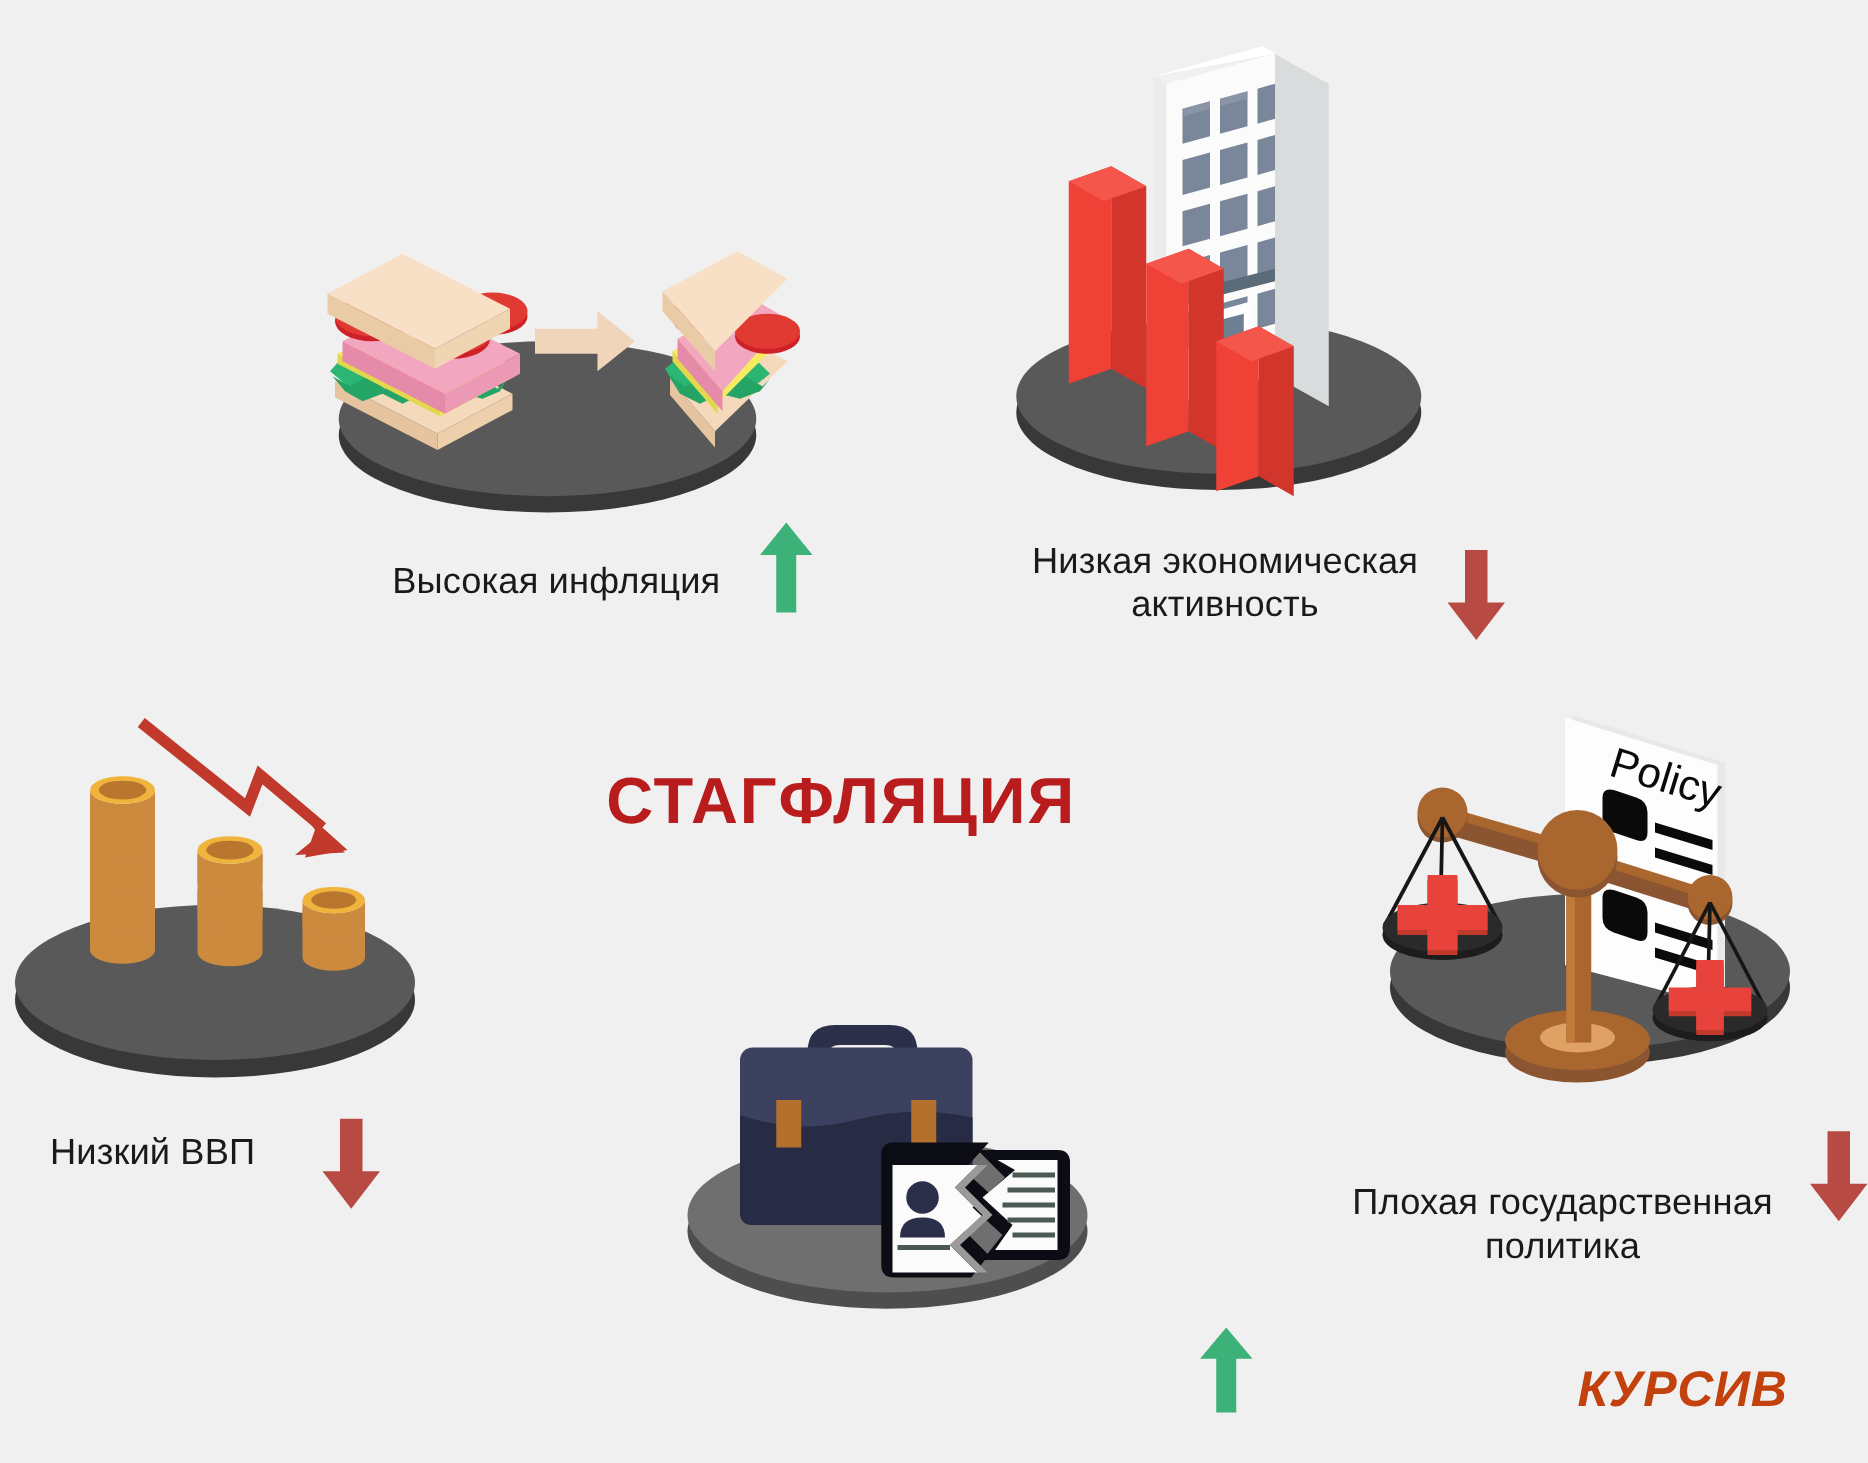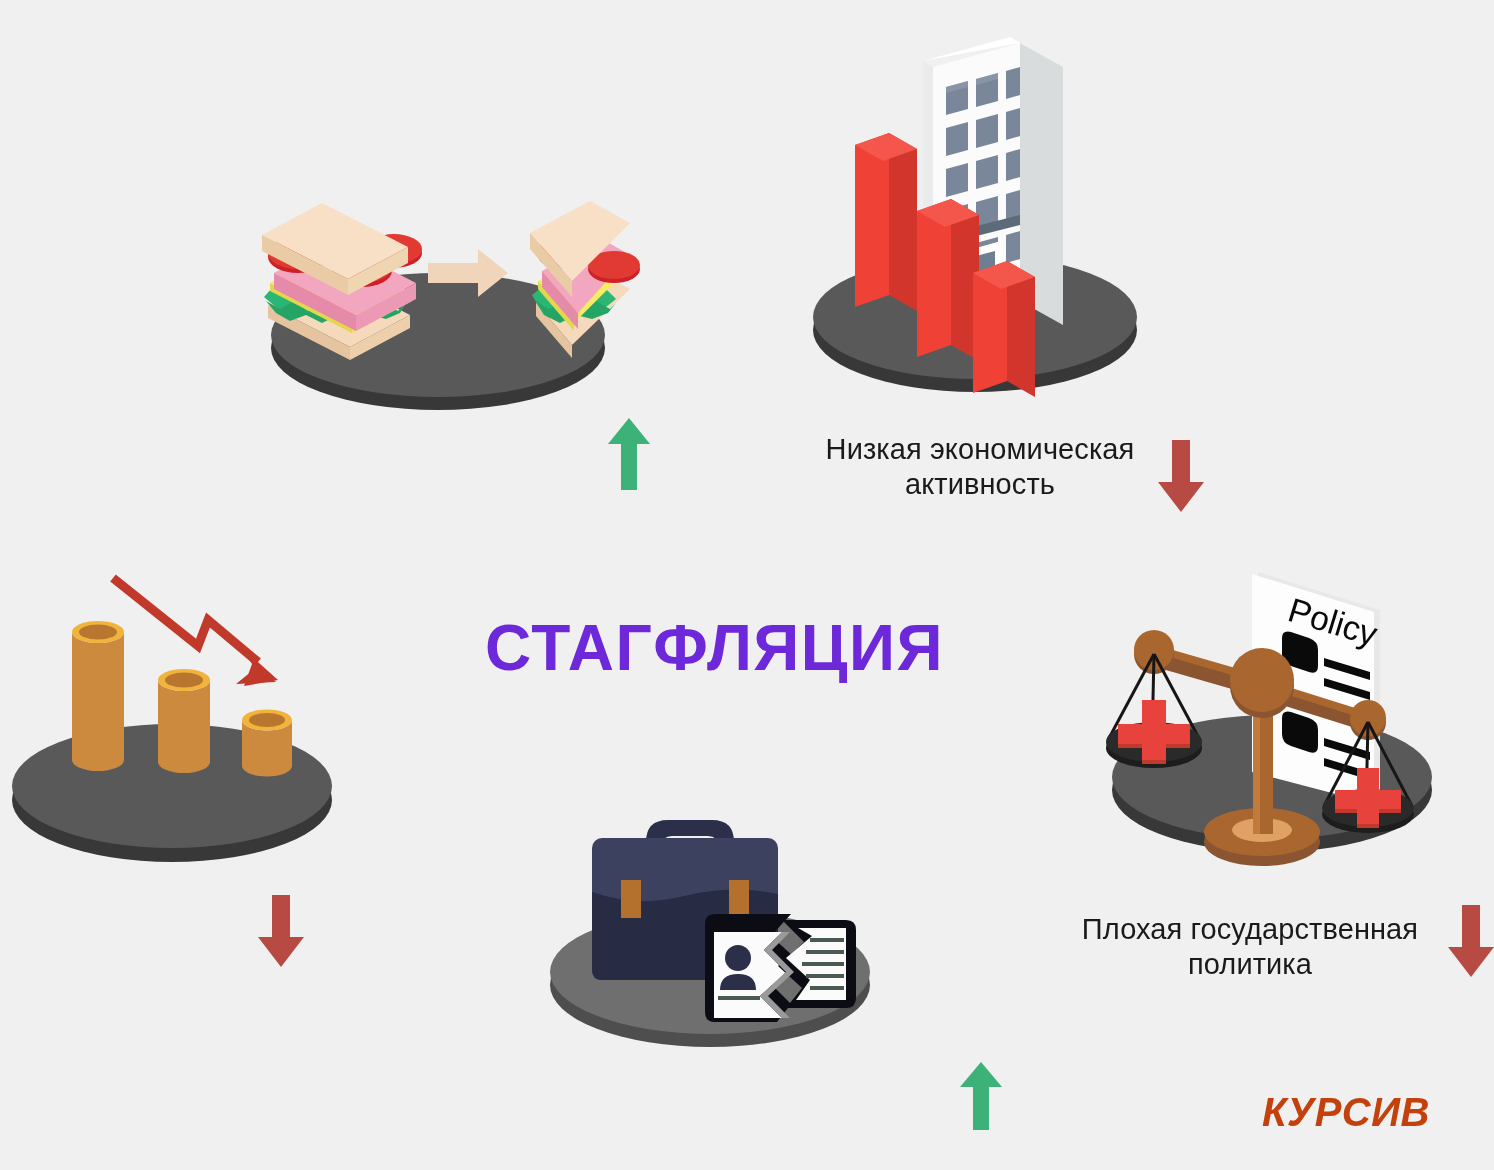--- a/index.html
+++ b/index.html
@@ -20,23 +20,23 @@
     font-size:29px;
     line-height:1.22;
     text-align:center;
     letter-spacing:.1px;
     white-space:pre-line;
   }
 
   
   .title{
     position:absolute;
-    font-size:64px;
+    font-size:52px;
     font-weight:bold;
-    color:#6d28d9;
+    color:#b91c1c;
     letter-spacing:1.5px;
     white-space:nowrap;
   }
 
   
   .brand{
     position:absolute;
     font-size:40px;
     font-weight:bold;
     font-style:italic;
@@ -110,20 +110,21 @@
         <ellipse cx="316" cy="66" rx="28" ry="15" fill="#e03a32"></ellipse>
         <ellipse cx="316" cy="66" rx="18" ry="9" fill="#c92026"></ellipse>
         <ellipse cx="364" cy="84" rx="26" ry="14" fill="#cf2027"></ellipse>
         <ellipse cx="364" cy="80" rx="26" ry="14" fill="#e03a32"></ellipse>
         <polygon points="280,48 340,16 380,38 322,96" fill="#f7e0c6"></polygon>
         <polygon points="280,48 280,64 322,112 322,96" fill="#e9cba6"></polygon>
       </g>
     </svg>
   </div>
 
+  <div class="label" style="left:295px;top:448px;width:300px;">Высокая инфляция</div>
   <div class="node" style="left:608px;top:418px;">
     <svg width="42" height="72" viewBox="0 0 42 72">
         <polygon points="21,0 42,26 29,26 29,72 13,72 13,26 0,26" fill="#3cb178"></polygon>
       </svg>
   </div>
 
   <div class="node" style="left:805px;top:25px;">
     <svg width="340" height="395" viewBox="0 0 340 395">
 
       <ellipse cx="170" cy="305" rx="162" ry="62" fill="#383838"></ellipse>
@@ -225,20 +226,21 @@
       </g>
 
       <g fill="none" stroke="#c0392b" stroke-width="9" stroke-linejoin="miter" stroke-linecap="butt">
         <polyline points="113,8 198,76 208,50 258,92"></polyline>
       </g>
       <polygon points="236,78 276,112 236,114 258,96" fill="#c0392b"></polygon>
       <polygon points="240,76 278,110 244,116 252,94" fill="#c0392b"></polygon>
     </svg>
   </div>
 
+  <div class="label" style="left:40px;top:905px;width:230px;text-align:left;">Низкий ВВП</div>
   <div class="node" style="left:258px;top:895px;">
     <svg width="46" height="72" viewBox="0 0 46 72">
         <polygon points="23,72 46,42 32,42 32,0 14,0 14,42 0,42" fill="#b84a44"></polygon>
       </svg>
   </div>
 
   <div class="node" style="left:520px;top:780px;">
     <svg width="380" height="300" viewBox="0 0 380 300">
 
       <ellipse cx="190" cy="205" rx="160" ry="62" fill="#4e4e4e"></ellipse>
@@ -360,21 +362,21 @@
         <ellipse cx="278" cy="258" rx="46" ry="19" fill="#2a2a2a"></ellipse>
 
         <g>
           <polygon points="267,222 289,222 289,244 311,244 311,263 289,263 289,278 267,278 267,263 245,263 245,244 267,244" fill="#c0392b"></polygon>
           <polygon points="267,218 289,218 289,240 311,240 311,259 289,259 289,274 267,274 267,259 245,259 245,240 267,240" fill="#e8423c"></polygon>
         </g>
       </g>
     </svg>
   </div>
 
-  <div class="label" style="left:1060px;top:912px;width:380px;">Плохая государственная
+  <div class="label" style="left:1060px;top:945px;width:380px;">Плохая государственная
 политика</div>
   <div class="node" style="left:1448px;top:905px;">
     <svg width="46" height="72" viewBox="0 0 46 72">
         <polygon points="23,72 46,42 32,42 32,0 14,0 14,42 0,42" fill="#b84a44"></polygon>
       </svg>
   </div>
 
   <div class="title" style="left:485px;top:611px;">СТАГФЛЯЦИЯ</div>
 
   <div class="brand" style="left:1262px;top:1090px;">КУРСИВ</div>

